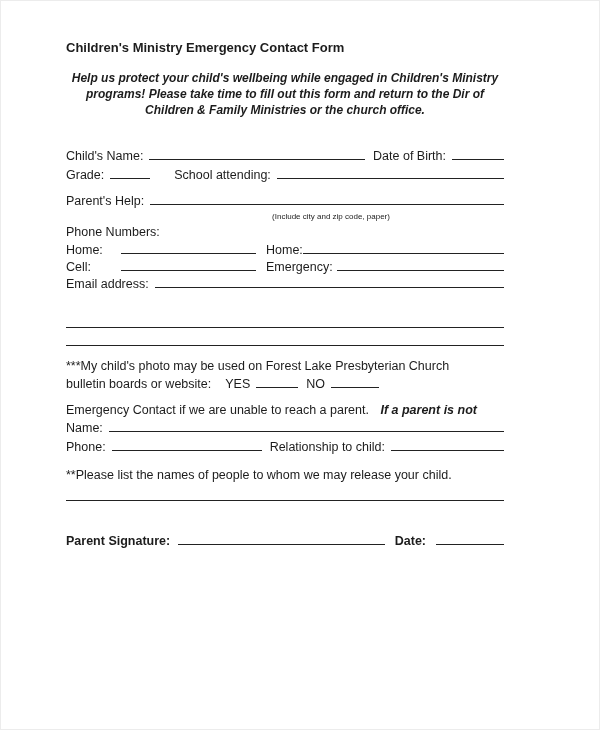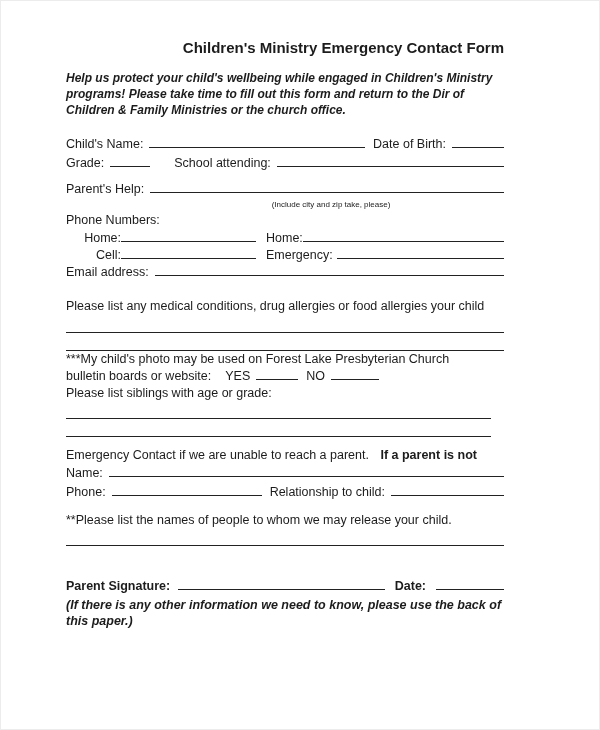--- a/index.html
+++ b/index.html
@@ -5,42 +5,42 @@
   html,body { margin:0; padding:0; background:#ffffff; }
   .page {
     width:600px; height:730px; box-sizing:border-box;
     padding:36px 95px 0 65px;
     background:#ffffff;
     border:1px solid #ececec;
     font-family:"Liberation Sans","DejaVu Sans",sans-serif;
     font-size:12.5px; color:#1c1c1c;
     overflow:hidden;
   }
-  .title { text-align:right; font-weight:bold; font-size:15px; line-height:21px; white-space:nowrap; }
-  .intro { margin-top:12px; font-style:italic; font-weight:bold; text-align:left; font-size:12px; }
+  .title { text-align:left; font-weight:bold; font-size:13px; line-height:21px; white-space:nowrap; }
+  .intro { margin-top:12px; font-style:italic; font-weight:bold; text-align:center; font-size:12px; }
   .intro div { line-height:16px; white-space:nowrap; }
 
   .row { display:flex; align-items:baseline; line-height:19px; }
-  .tight { line-height:16px;text-align:right; }
+  .tight { line-height:16px; }
   .nowrap { white-space:nowrap; }
-  .italic { }
+  .italic { font-style:italic; }
   .bold { font-weight:bold; }
 
   .lblbox { display:inline-block; width:55px; flex:none; }
 
   .bl { display:inline-block; flex:none; height:12px; border-bottom:1.6px solid #222222; margin-bottom:-2px; }
   .grow { flex:1 1 auto; }
   .w40{width:40px} .w42{width:42px} .w48{width:48px} .w52{width:52px}
   .w68{width:68px} .w135{width:135px} .w150{width:150px}
   .ml4{margin-left:4px} .ml6{margin-left:6px} .ml8{margin-left:8px}
   .ml10{margin-left:10px} .ml14{margin-left:14px} .ml16{margin-left:24px}
   .mr8{margin-right:8px} .mr10{margin-right:10px}
 
-  .mt7{margin-top:7px} .mt10{margin-top:10px} .mt12{margin-top:0}
-  .mt14{margin-top:30px} .mt18{margin-top:18px} .mt20{margin-top:17px}
+  .mt7{margin-top:7px} .mt10{margin-top:10px} .mt12{margin-top:12px}
+  .mt14{margin-top:30px} .mt18{margin-top:18px} .mt20{margin-top:29px}
 
   .hr { height:17px; border-bottom:1.6px solid #222222; }
   .w425 { width:425px; }
 
   .addr-note {
     font-size:8px; line-height:10px; margin:1px 0 2px 150px;
     width:230px; text-align:center;
   }
   .section-line { line-height:16.5px; }
   .footer { width:442px; line-height:16px; font-style:italic; margin-top:1px; }
@@ -70,21 +70,21 @@
     <span class="bl w40 ml6"></span>
     <span class="ml16">School attending:</span>
     <span class="bl grow ml6"></span>
   </div>
 
   <div class="row mt7">
     <span>Parent's Help:</span>
     <span class="bl grow ml6"></span>
   </div>
 
-  <div class="addr-note">(Include city and zip take, please)</div>
+  <div class="addr-note">(Include city and zip code, paper)</div>
 
   <div class="row" style="line-height:17px">
     <span>Phone Numbers:</span>
   </div>
 
   <div class="row tight">
     <span class="lblbox">Home:</span>
     <span class="bl w135"></span>
     <span class="ml10">Home:</span>
     <span class="bl grow"></span>
@@ -96,41 +96,35 @@
     <span class="ml10">Emergency:</span>
     <span class="bl grow ml4"></span>
   </div>
 
   <div class="row tight">
     <span>Email address:</span>
     <span class="bl grow ml6"></span>
   </div>
 
   <div class="mt18">
-    <div class="nowrap section-line">Please list any medical conditions, drug allergies or food allergies your child</div>
     <div class="hr"></div>
     <div class="hr"></div>
   </div>
 
   <div class="mt12">
     <div class="nowrap section-line">***My child's photo may be used on Forest Lake Presbyterian Church</div>
     <div class="row section-line">
       <span>bulletin boards or website:</span>
       <span class="ml14">YES</span>
       <span class="bl w42 ml6"></span>
       <span class="ml8">NO</span>
       <span class="bl w48 ml6"></span>
     </div>
   </div>
 
-  <div class="mt12">
-    <div class="nowrap section-line">Please list siblings with age or grade:</div>
-    <div class="hr w425"></div>
-    <div class="hr w425"></div>
-  </div>
 
   <div class="mt10">
     <div class="nowrap section-line">
       <span>Emergency Contact if we are unable to reach a parent.</span>
       <span class="italic bold ml8">If a parent is not</span>
     </div>
     <div class="row">
       <span>Name:</span>
       <span class="bl grow ml6"></span>
     </div>
@@ -147,15 +141,14 @@
     <div class="hr"></div>
   </div>
 
   <div class="row mt14" style="line-height:20px">
     <span class="bold">Parent Signature:</span>
     <span class="bl grow ml8 mr10"></span>
     <span class="bold">Date:</span>
     <span class="bl w68 ml10"></span>
   </div>
 
-  <div class="footer bold">(If there is any other information we need to know, please use the back of this paper.)</div>
 
 </div>
 
 </body></html>

